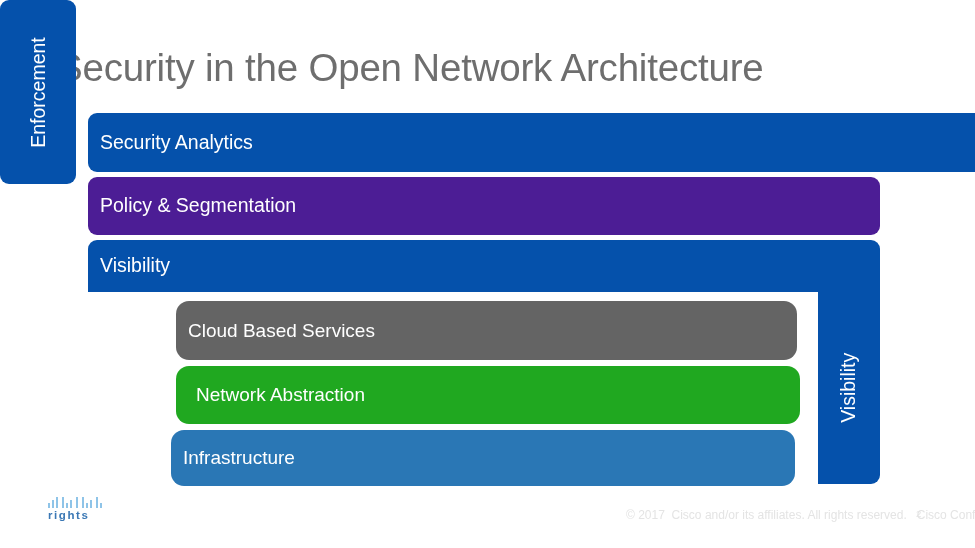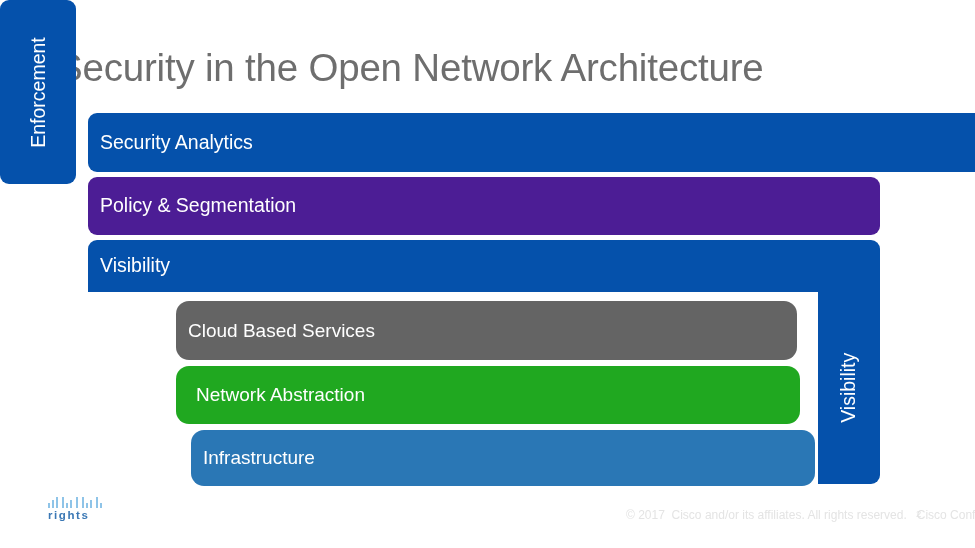--- a/index.html
+++ b/index.html
@@ -161,21 +161,21 @@
   }
   #bar-network-abstraction {
     left: 176px;
     top: 366px;
     width: 624px;
     height: 58px;
     background: #20a820;
     padding-left: 20px;
   }
   #bar-infrastructure {
-    left: 191px;
+    left: 171px;
     top: 430px;
     width: 624px;
     height: 56px;
     background: #2a77b5;
   }
 
   
   #footer-logo {
     position: absolute;
     left: 48px;

